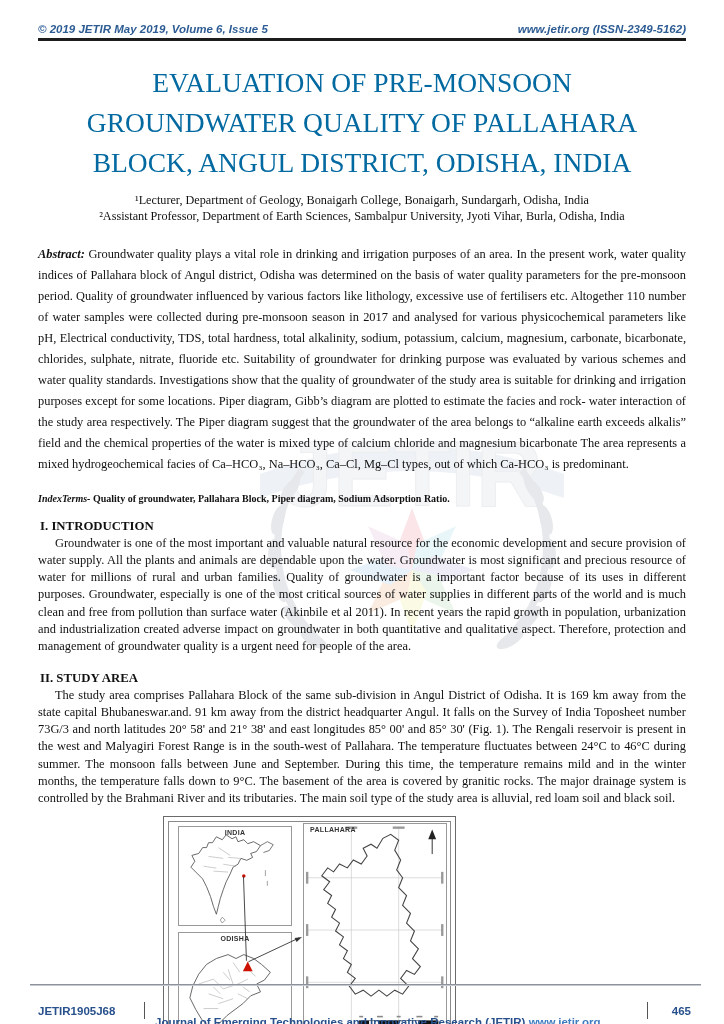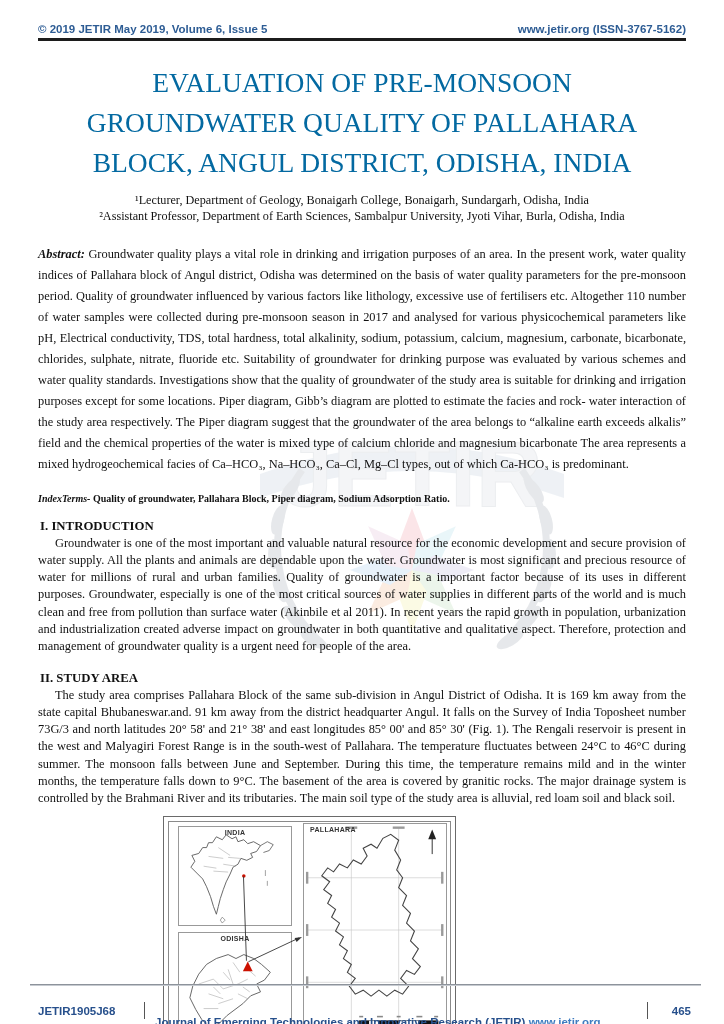--- a/index.html
+++ b/index.html
@@ -13,21 +13,21 @@
 
   
   .watermark { position:absolute; left:232px; top:378px; width:360px; height:312px;
     opacity:0.33; z-index:0; pointer-events:none; }
 
   
   .content { position:relative; z-index:1; padding:0 38px; }
 
   .top-header { display:flex; justify-content:space-between; align-items:flex-end;
     padding-top:23px; font-family:"Liberation Sans", sans-serif; font-weight:bold;
-    font-size:11.5px; color:#2d5c94; }
+    font-size:11.5px; color:#2d5c94;font-style:italic; }
   .header-rule { height:2.5px; background:#1c1c1c; margin-top:3px; }
 
   .paper-title { text-align:center; font-weight:normal; font-size:27.5px;
     line-height:40px; margin:22px 6px 10px; color:#0369a1; }
 
   .authors-line { text-align:center; font-size:12.6px; margin:4px 0 2px; }
   .affil-line { text-align:center; font-size:12.2px; margin:1px 0; }
 
   .abstract-par { font-size:12.4px; line-height:21px; text-align:justify;
     margin:20px 0 0 0; }
@@ -121,21 +121,21 @@
       <g fill="#e9c9de" transform="rotate(315)">
           <path d="M0,0 L15,-22 L0,-62 L-15,-22 Z"></path>
         </g>
     </g>
   </svg>
 
   <div class="content">
 
     <div class="top-header">
       <span>© 2019 JETIR  May 2019, Volume 6, Issue 5</span>
-      <span>www.jetir.org  (ISSN-3767-5162)</span>
+      <span>www.jetir.org  (ISSN-2349-5162)</span>
     </div>
     <div class="header-rule"></div>
 
     <h1 class="paper-title">
       <span>EVALUATION OF PRE-MONSOON</span><br>
       <span>GROUNDWATER QUALITY OF PALLAHARA</span><br>
       <span>BLOCK, ANGUL DISTRICT, ODISHA, INDIA</span>
     </h1>
 
     <div class="affil-line">¹Lecturer, Department of Geology, Bonaigarh College, Bonaigarh, Sundargarh, Odisha, India</div>

